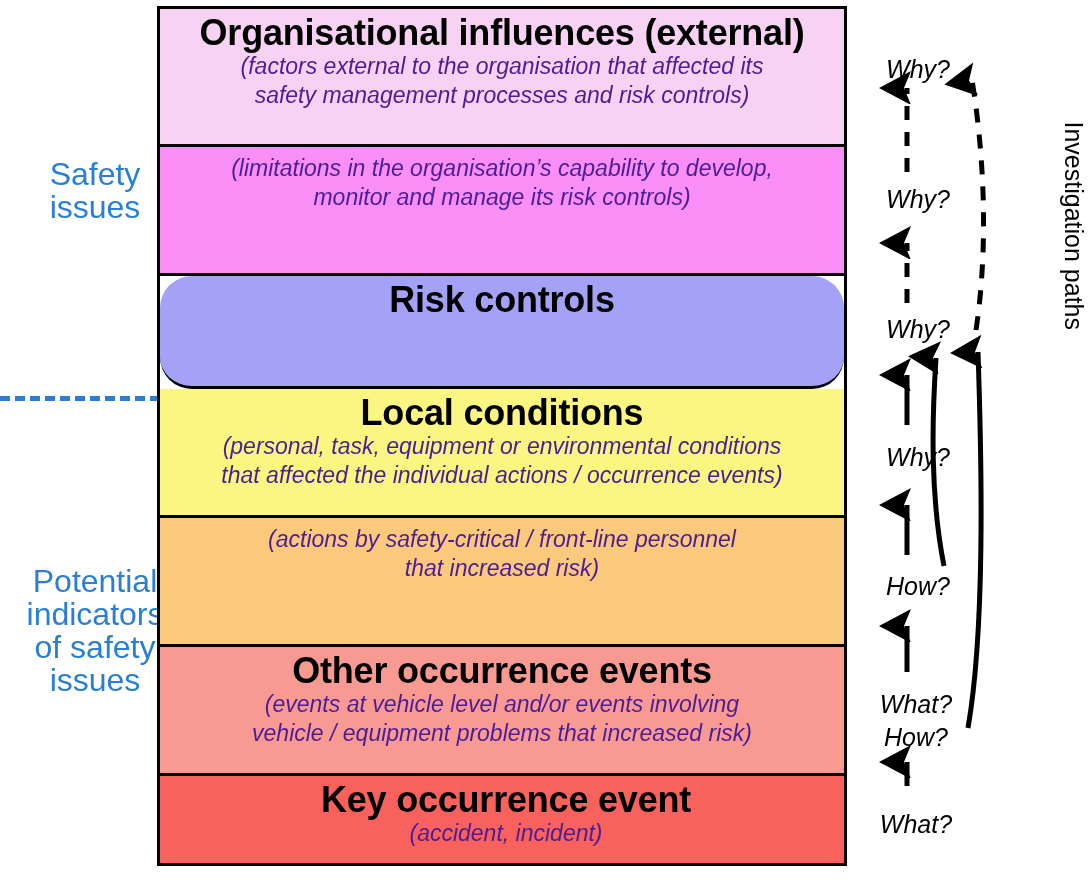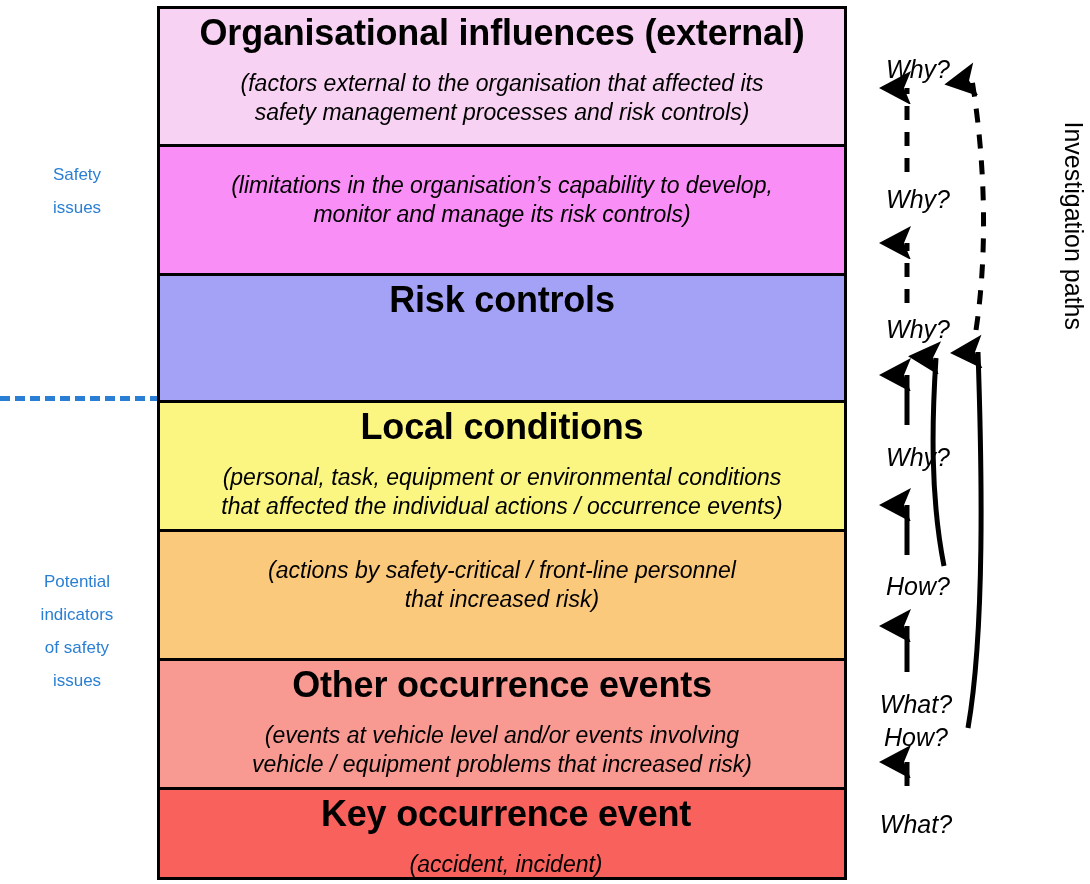--- a/index.html
+++ b/index.html
@@ -15,25 +15,25 @@
     width: 1090px;
     height: 884px;
     overflow: hidden;
     background: #ffffff;
   }
 
   
   .left-label {
     position: absolute;
     color: #2a7fd4;
-    font-size: 17px;
+    font-size: 32px;
     line-height: 33px;
     text-align: center;
     width: 150px;
-    left: 2px;
+    left: 20px;
   }
   #left-label-safety { top: 158px; }
   #left-label-potential { top: 565px; }
 
   
   #dashed-divider {
     position: absolute;
     left: 0px;
     top: 396px;
     width: 160px;
@@ -60,24 +60,24 @@
   .level-title {
     font-size: 36px;
     font-weight: bold;
     color: #000000;
     line-height: 36px;
     letter-spacing: -0.2px;
   }
   .level-desc {
     font-size: 23px;
     font-style: italic;
-    color: #000000;
+    color: #4c1d95;
     line-height: 29px;
     white-space: pre-line;
-    margin-top: 18px;
+    margin-top: 1px;
   }
 
   
   .question {
     position: absolute;
     font-size: 25px;
     font-style: italic;
     color: #000000;
     text-align: center;
     width: 120px;
@@ -126,21 +126,21 @@
       <div class="level-title">Organisational influences (external)</div>
       <div class="level-desc">(factors external to the organisation that affected its
 safety management processes and risk controls)</div>
     </div>
 
     <div class="level" style="background:#f98ef7; height:129px;">
       <div class="level-desc">(limitations in the organisation’s capability to develop,
 monitor and manage its risk controls)</div>
     </div>
 
-    <div class="level" style="background:#a3a2f7; height:127px;">
+    <div class="level" style="background:#a3a2f7; height:113px;border-radius:32px;">
       <div class="level-title">Risk controls</div>
     </div>
 
     <div class="level" style="background:#fbf681; height:129px;">
       <div class="level-title">Local conditions</div>
       <div class="level-desc">(personal, task, equipment or environmental conditions
 that affected the individual actions / occurrence events)</div>
     </div>
 
     <div class="level" style="background:#fbc97c; height:129px;">

